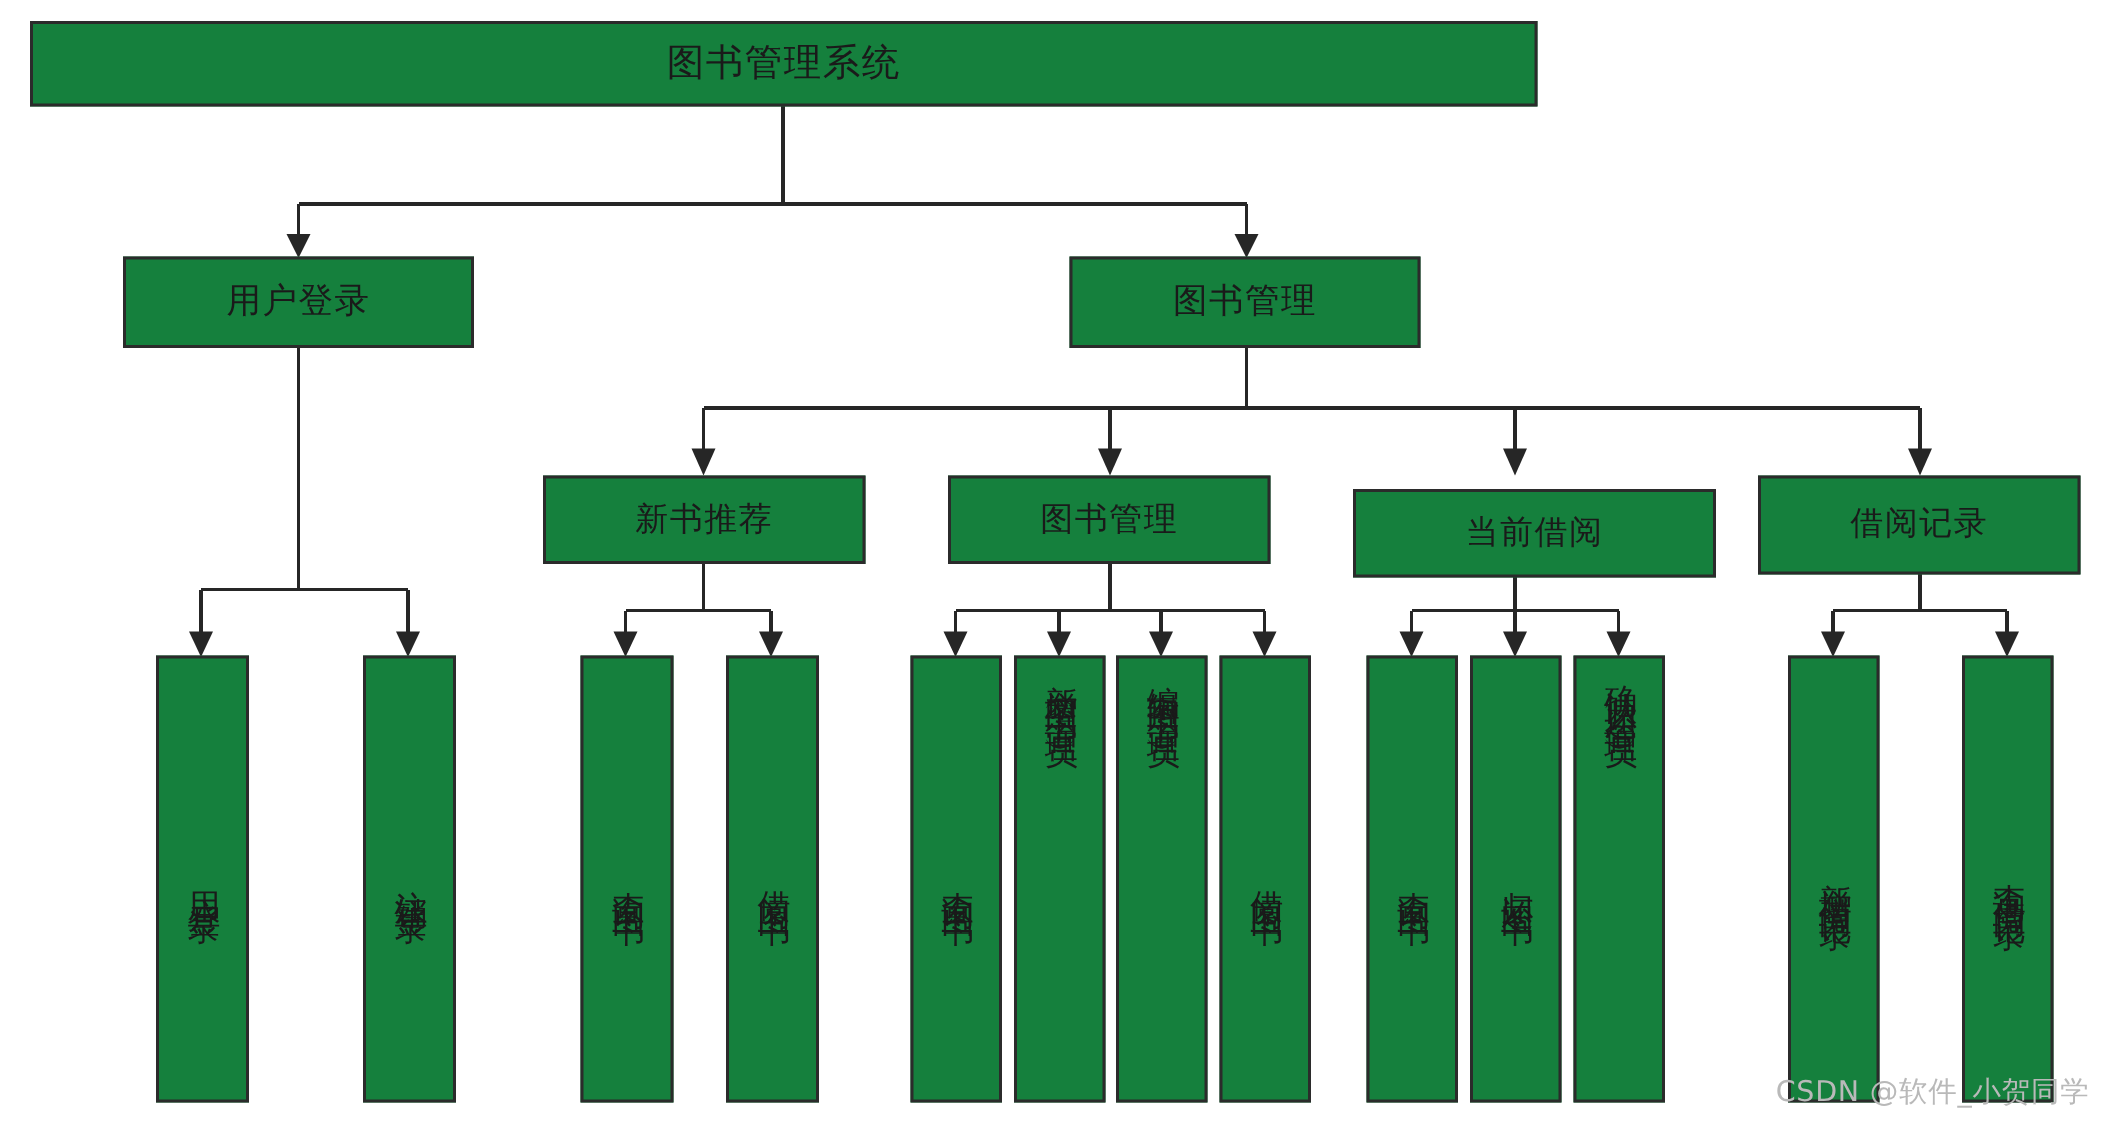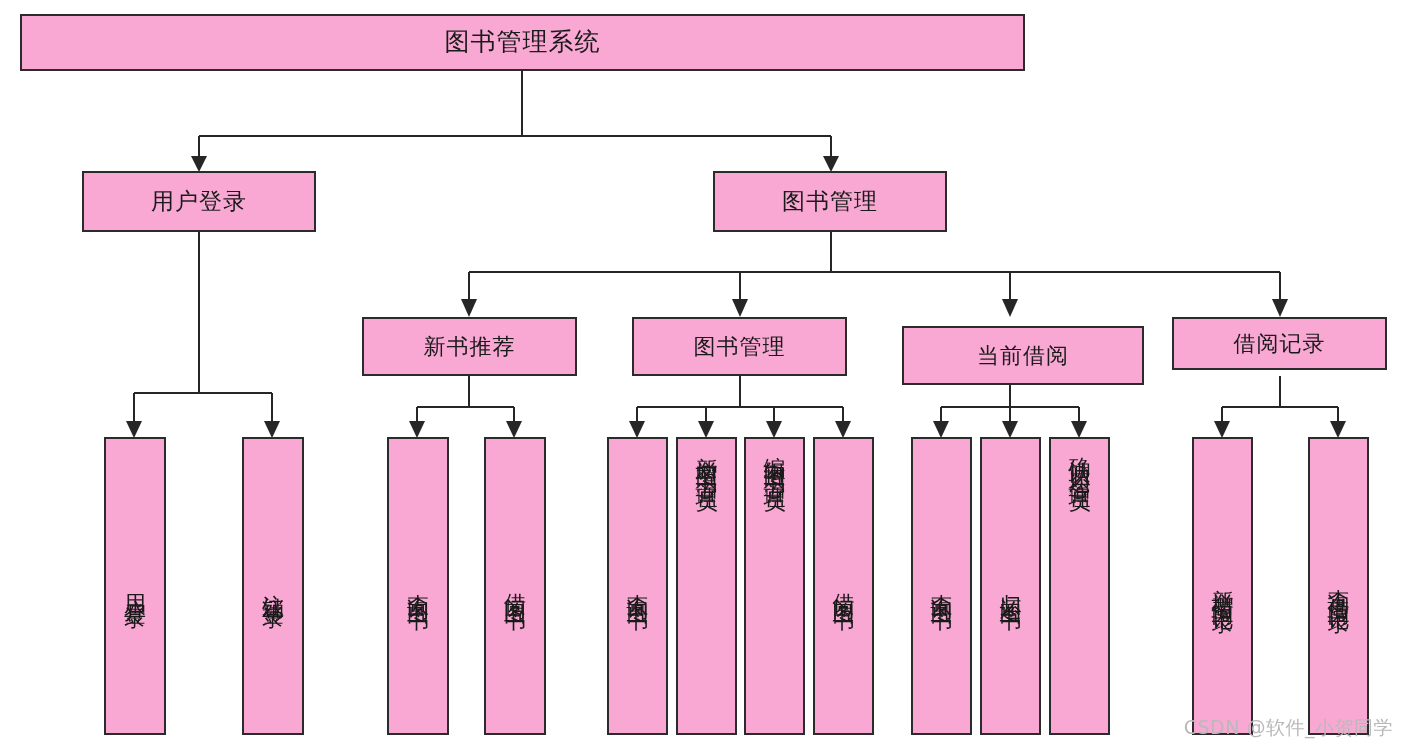--- a/index.html
+++ b/index.html
@@ -36,21 +36,21 @@
   #wires polygon {
     fill: #262626;
     stroke: none;
   }
 
   
   .node {
     position: absolute;
     z-index: 2;
     box-sizing: border-box;
-    background: #f9a8d4;
+    background: #15803d;
     border: 2.6px solid #2b2b2b;
     display: flex;
     align-items: center;
     justify-content: center;
     color: #1a1a1a;
   }
   .node .label {
     display: block;
     text-align: center;
     line-height: 1.15;
@@ -178,21 +178,21 @@
   </div>
 
   <div class="node level3" style="left:632px; top:317px; width:215px; height:59px;">
     <span class="label">图书管理</span>
   </div>
 
   <div class="node level3" style="left:902px; top:326px; width:242px; height:59px;">
     <span class="label">当前借阅</span>
   </div>
 
-  <div class="node level3" style="left:1172px; top:317px; width:215px; height:53px;">
+  <div class="node level3" style="left:1172px; top:317px; width:215px; height:66px;">
     <span class="label">借阅记录</span>
   </div>
 
   <div class="node leaf center" style="left:104px; top:437px; width:62px; height:298px;">
     <span class="label">用户登录</span>
   </div>
 
   <div class="node leaf center" style="left:242px; top:437px; width:62px; height:298px;">
     <span class="label">注销登录</span>
   </div>

